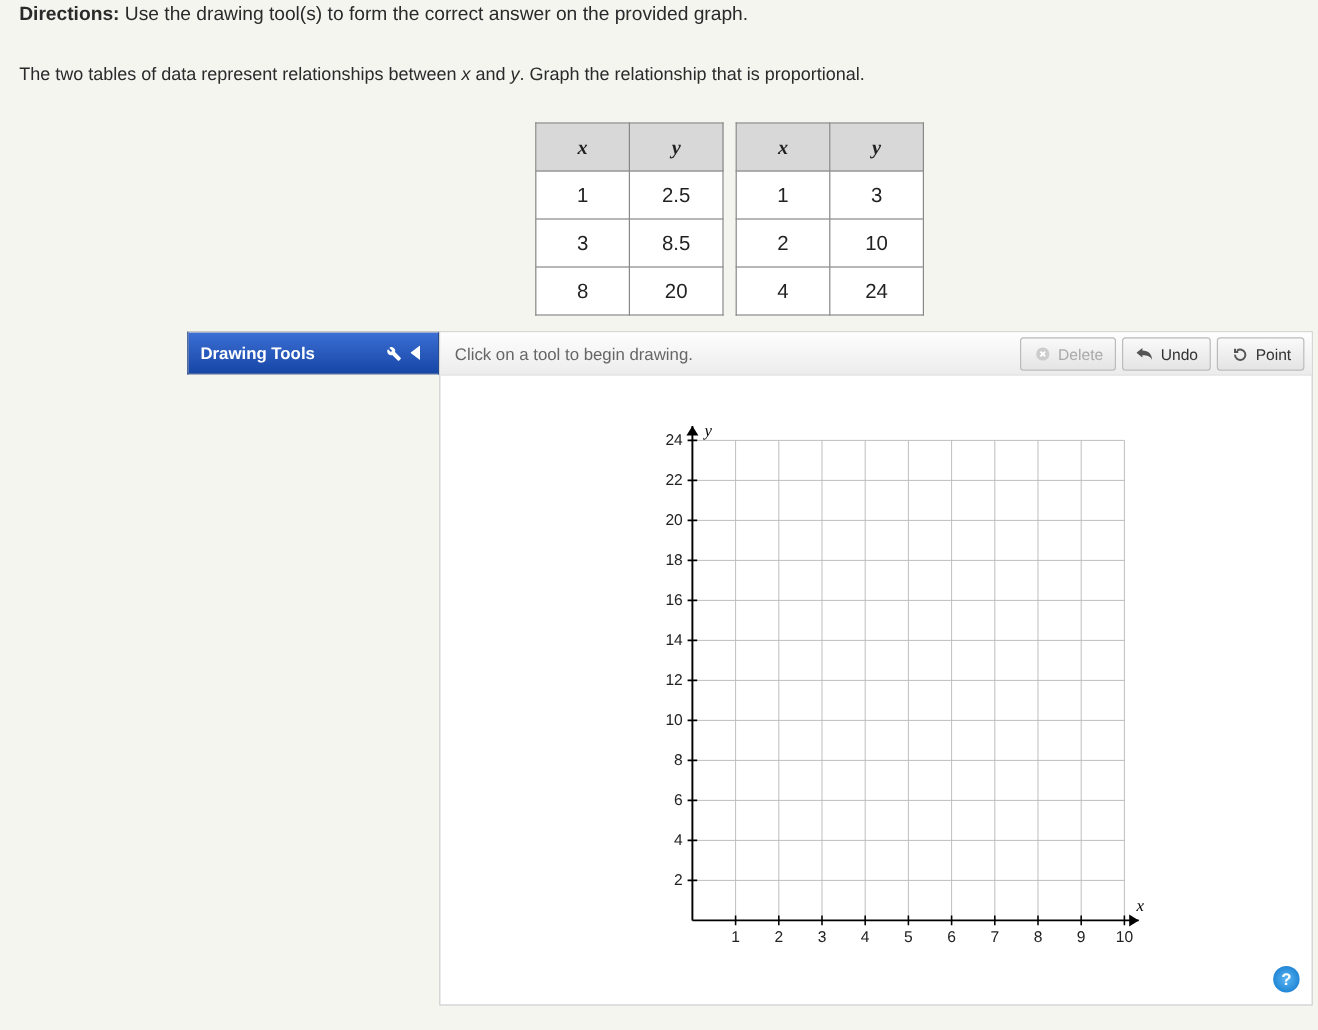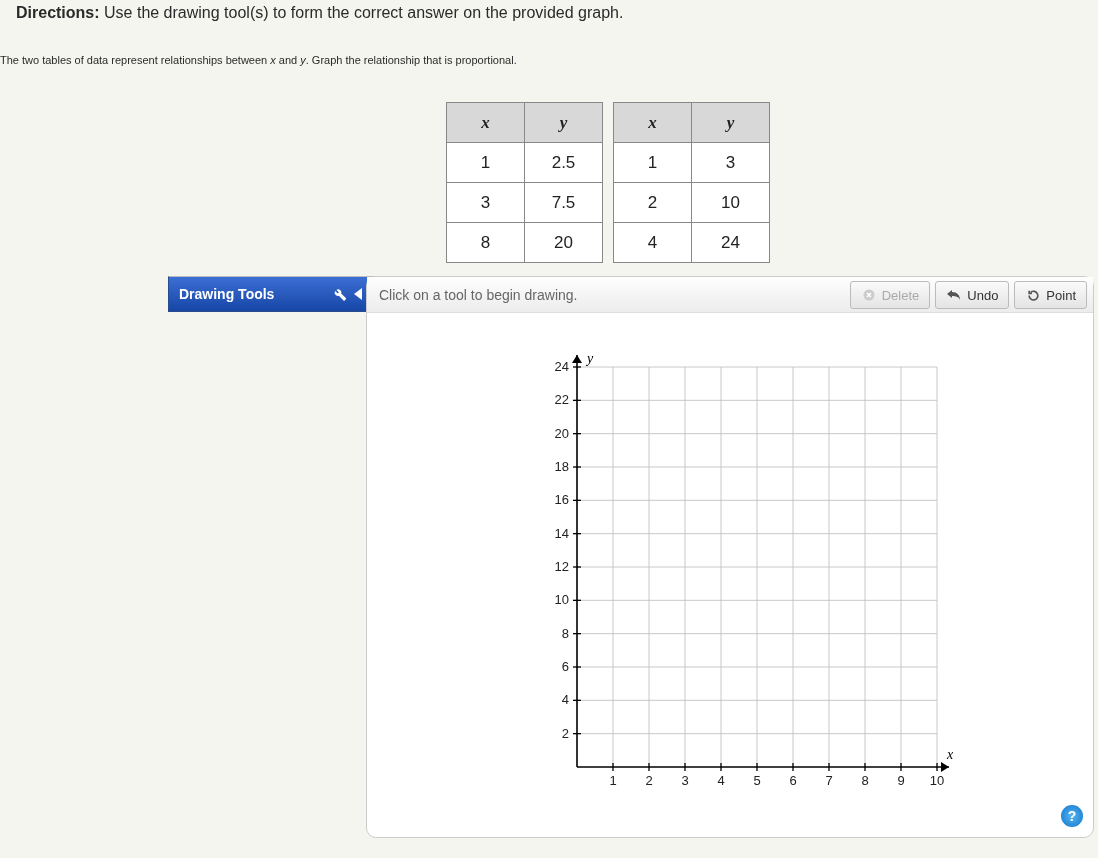--- a/index.html
+++ b/index.html
@@ -1,32 +1,32 @@
 <!DOCTYPE html>
 <html><head>
   <meta charset="utf-8">
   <style>
     * { box-sizing: border-box; margin: 0; padding: 0; }
     body { font-family: Arial, Helvetica, sans-serif; background: #f5f5f0; width: 1098px; height: 858px; overflow: hidden; position: relative; }
     .directions { position: absolute; top: 4px; left: 16px; font-size: 16px; font-weight: bold; color: #2a2a2a; }
-    .problem { position: absolute; top: 54px; left: 0; font-size: 11px; color: #2a2a2a; }
+    .problem { position: absolute; top: 54px; left: 16px; font-size: 15px; color: #2a2a2a; }
     .problem em { font-style: italic; }
     .tables-area { position: absolute; top: 102px; left: 446px; display: flex; gap: 10px; }
     table.data { border-collapse: collapse; }
     table.data th, table.data td { border: 1px solid #888; width: 78px; height: 40px; text-align: center; font-size: 17px; color: #222; background: #fff; }
     table.data th { background: #d8d8d8; font-style: italic; font-weight: bold; font-family: Georgia, serif; }
     .workspace { position: absolute; top: 276px; left: 156px; right: 0; bottom: 0; }
-    .tools-panel { position: absolute; top: 0; left: 12px; width: 210px; }
+    .tools-panel { position: absolute; top: 0; left: 0; width: 210px; }
     .tool-row { display: flex; align-items: center; justify-content: space-between; height: 36px; padding: 0 10px; font-size: 14px; border: 1px solid #bbb; border-top: none; background: linear-gradient(#fefefe, #e6e6e6); cursor: pointer; }
     .tool-row:first-child { border-top: 1px solid #bbb; }
     .tool-header { background: linear-gradient(#3c6fd4, #1646a6); color: #fff; font-weight: bold; border-color: #2a4c8c; }
     .tool-header .icon-group { display: flex; gap: 3px; align-items: center; }
     .icon { width: 16px; height: 16px; display: inline-flex; align-items: center; justify-content: center; color: #333; }
     .tool-header .icon { color: #fff; }
-    .canvas-area { position: absolute; left: 210px; top: 0; right: 4px; height: 562px; border: 1px solid #ccc; background: #fff; border-radius: 10px; }
+    .canvas-area { position: absolute; left: 210px; top: 0; right: 4px; height: 562px; border: 1px solid #ccc; background: #fff; border-radius: 0; }
     .instr-bar { position: absolute; top: 0; left: 0; right: 0; height: 36px; display: flex; align-items: center; padding-left: 12px; font-size: 14px; color: #666; background: linear-gradient(#fefefe,#ececec); border-bottom: 1px solid #ddd; }
     .btn-group { position: absolute; right: 6px; top: 4px; display: flex; gap: 5px; }
     .btn { height: 28px; padding: 0 10px; border: 1px solid #bbb; border-radius: 3px; background: linear-gradient(#fafafa,#e4e4e4); font-size: 13px; color: #333; display: inline-flex; align-items: center; gap: 5px; cursor: pointer; }
     .btn.disabled { color: #aaa; cursor: default; }
     .graph-holder { position: absolute; top: 70px; left: 170px; }
     svg.graph { font-family: Arial; }
     .help-btn { position: absolute; right: 10px; bottom: 10px; width: 22px; height: 22px; border-radius: 50%; background: radial-gradient(#5ab6f4,#0b73c9); color: #fff; font-weight: bold; font-size: 14px; display:flex; align-items:center; justify-content:center; cursor:pointer;}
   </style>
 </head>
 <body>
@@ -46,21 +46,21 @@
         <tr>
           <th>x</th>
           <th>y</th>
         </tr>
     <tr>
           <td>1</td>
           <td>2.5</td>
         </tr>
     <tr>
           <td>3</td>
-          <td>7.5</td>
+          <td>8.5</td>
         </tr>
     <tr>
           <td>8</td>
           <td>20</td>
         </tr>
   </tbody>
     </table>
   <table class="data">
     <tbody>
         <tr>

